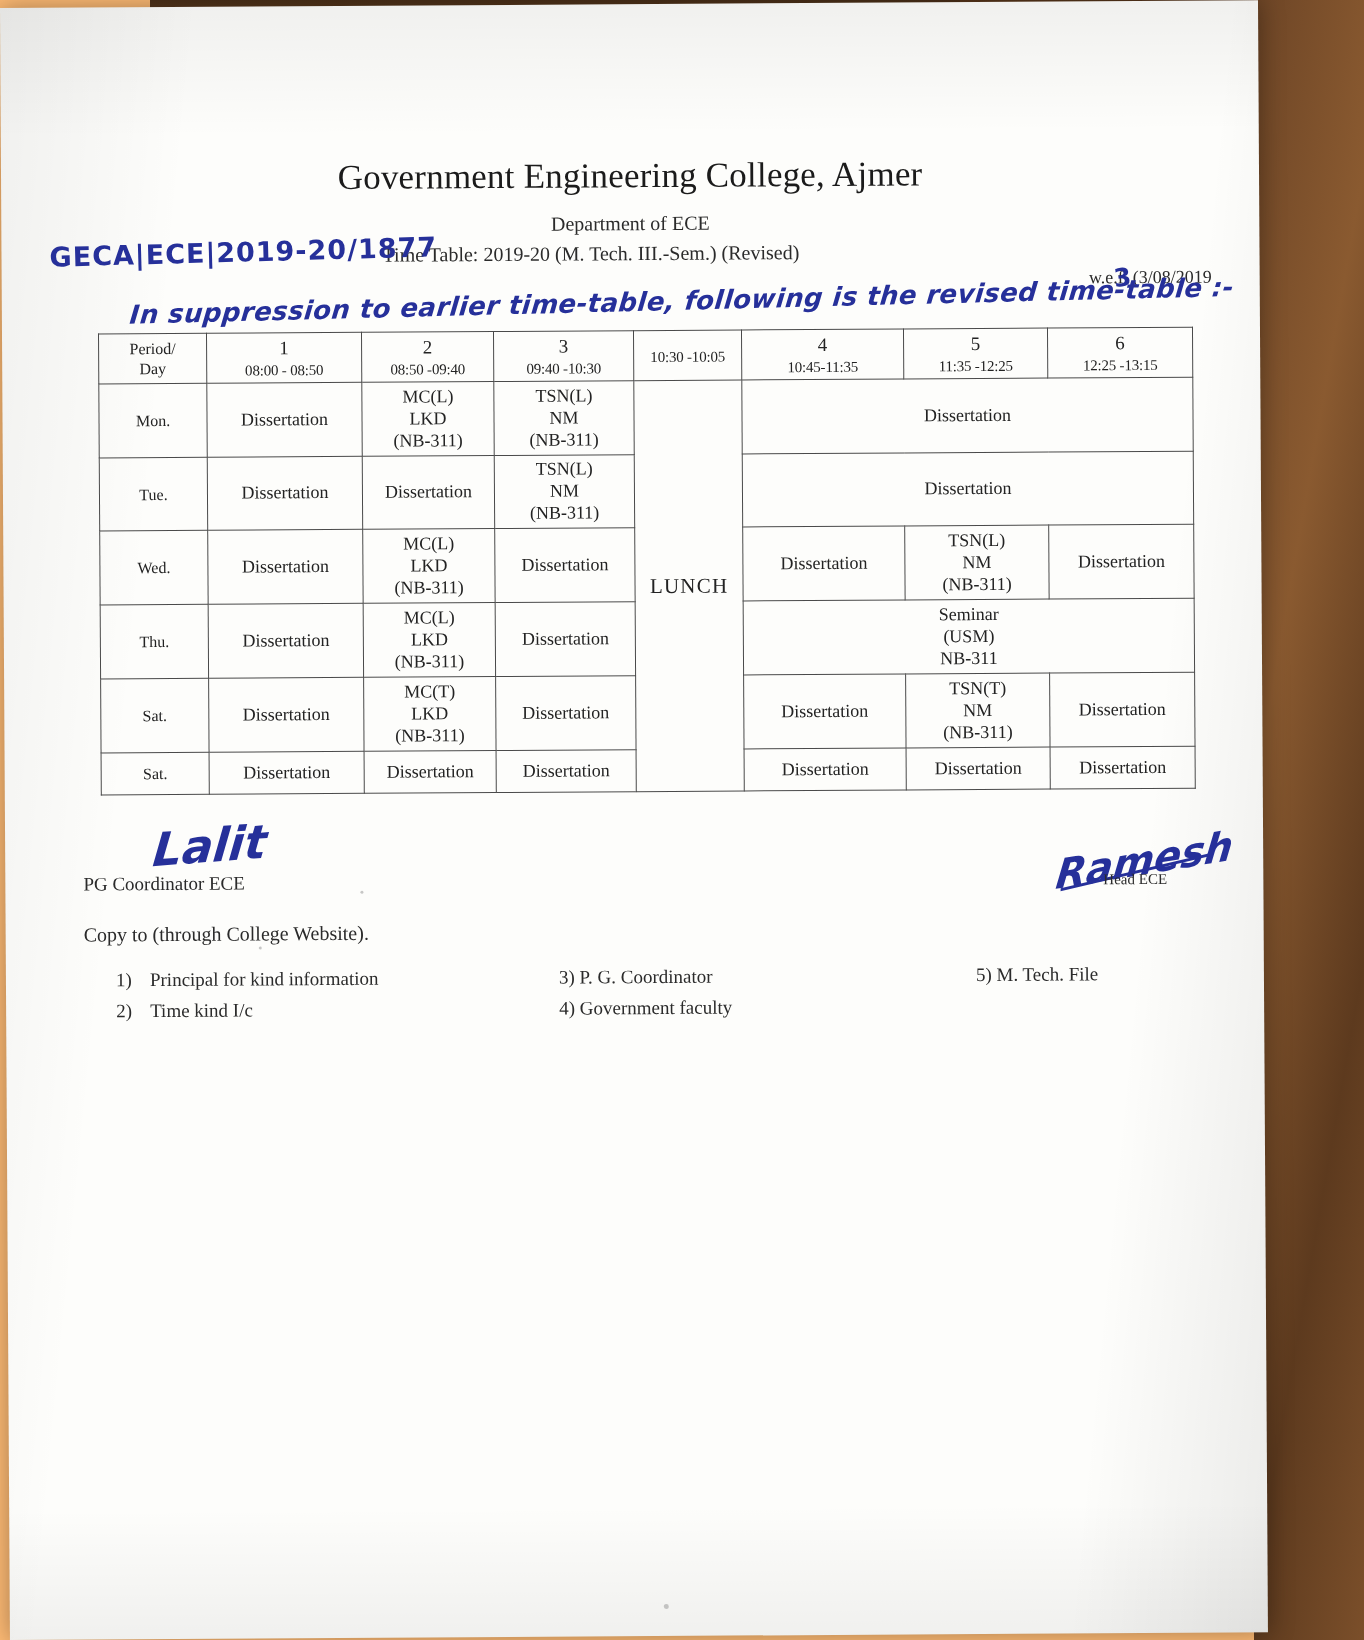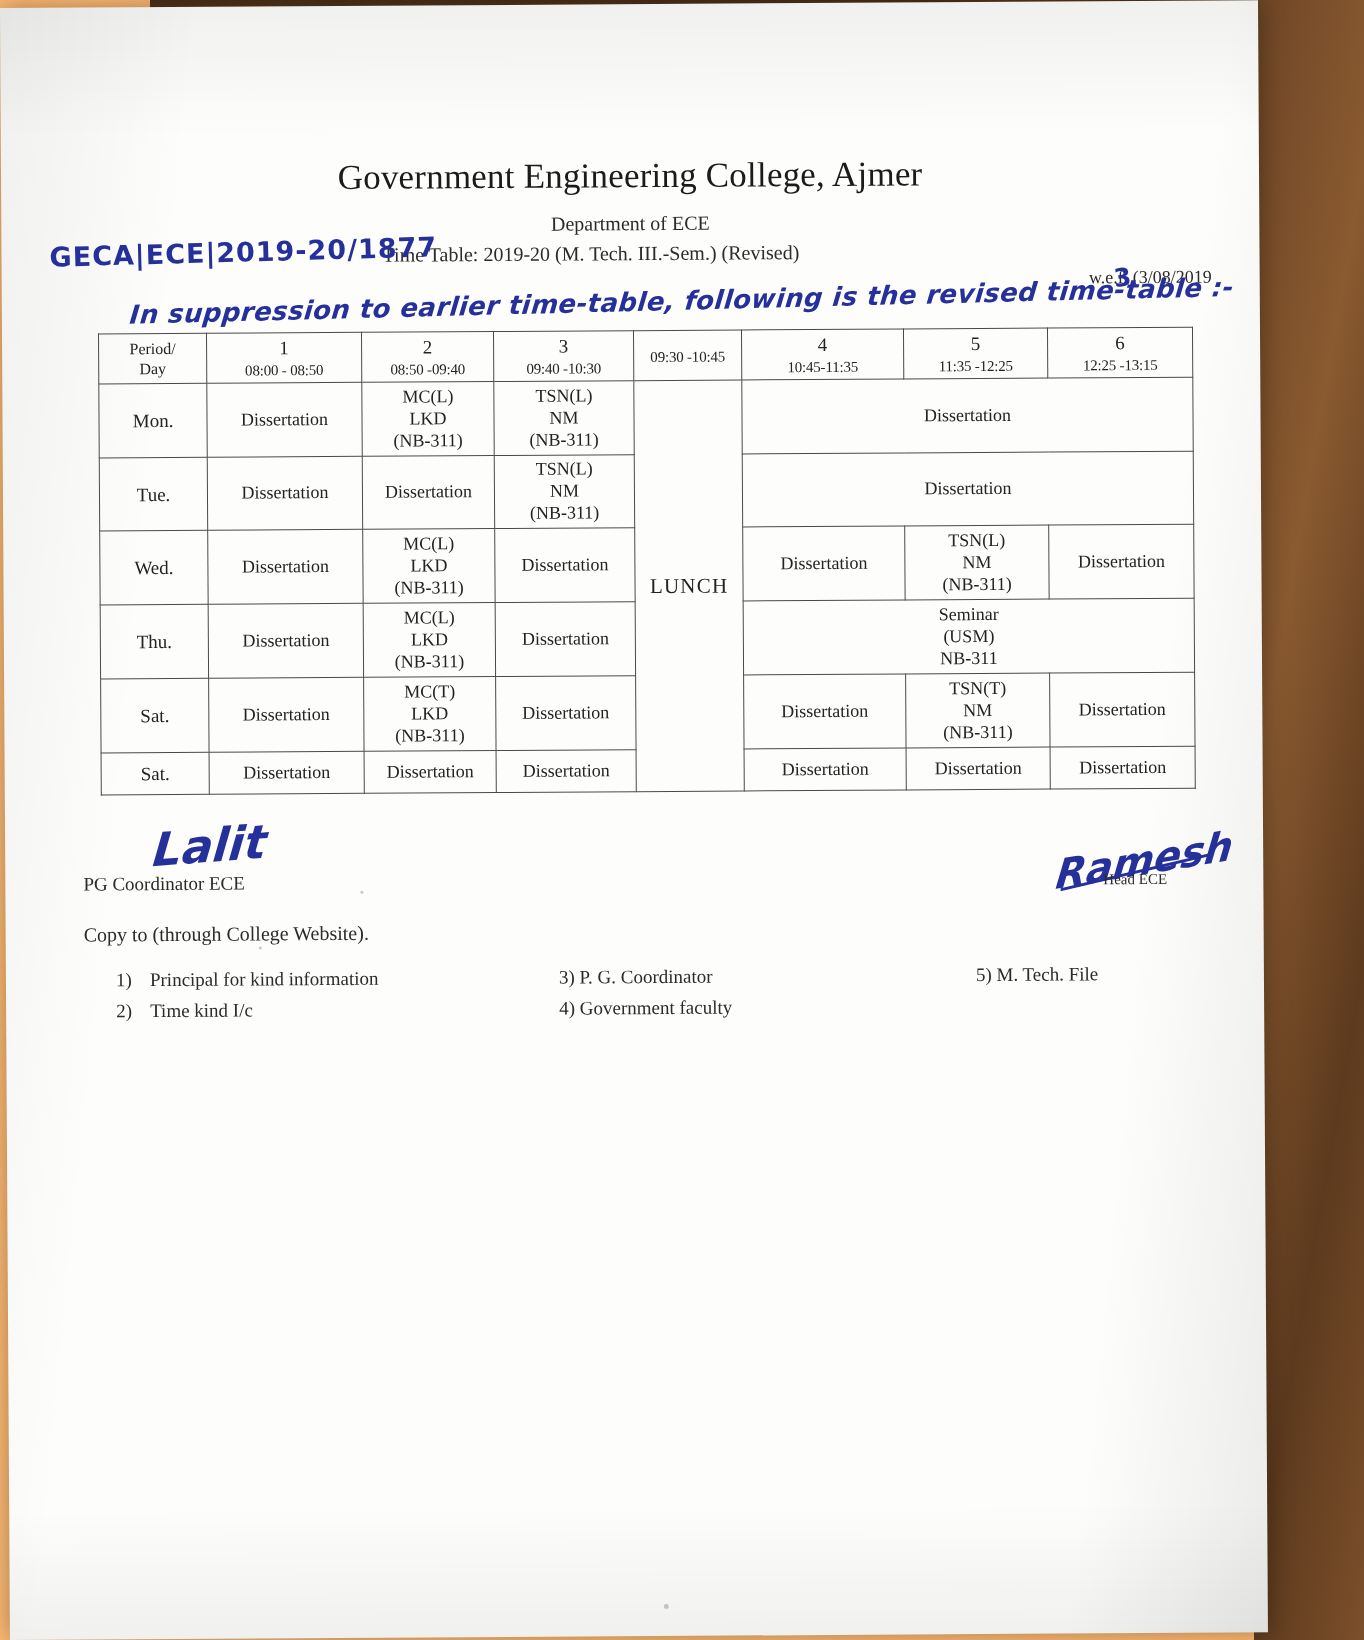--- a/index.html
+++ b/index.html
@@ -107,21 +107,21 @@
     border:1px solid #4a4a4a;
     text-align:center;
     vertical-align:middle;
     padding:3px 2px;
     font-weight:normal;
     line-height:1.22;
   }
   #tt th{ font-size:16px; }
   .hdr-num{ font-size:19px; display:block; margin-bottom:2px; }
   .hdr-time{ font-size:15px; display:block; letter-spacing:-.2px; }
-  .day-cell{ font-weight:bold; font-size:19px; }
+  .day-cell{ font-weight:bold; font-size:16px; }
   .lunch-cell{ font-size:21px; letter-spacing:1.2px; }
   .sub-line{ display:block; }
 
   
   .lbl-pg{
     position:absolute; left:78px; top:866px;
     font-size:19px; color:#2b2b2b;text-align:center;
   }
   .lbl-head{
     position:absolute; left:1098px; top:870px;
@@ -187,21 +187,21 @@
             <th>
               <span class="hdr-num">2</span>
               <span class="hdr-time">08:50 -09:40</span>
             </th>
             <th>
               <span class="hdr-num">3</span>
               <span class="hdr-time">09:40 -10:30</span>
             </th>
             <th>
               <span class="hdr-num"></span>
-              <span class="hdr-time">09:30 -10:45</span>
+              <span class="hdr-time">10:30 -10:05</span>
             </th>
             <th>
               <span class="hdr-num">4</span>
               <span class="hdr-time">10:45-11:35</span>
             </th>
             <th>
               <span class="hdr-num">5</span>
               <span class="hdr-time">11:35 -12:25</span>
             </th>
             <th>

